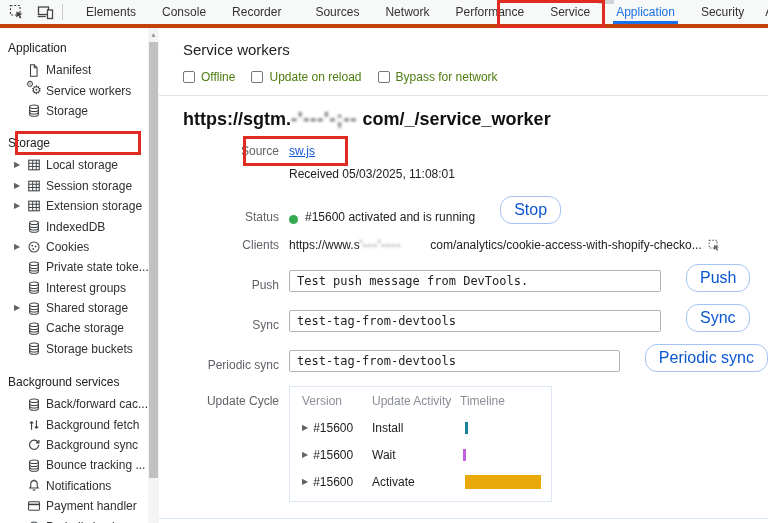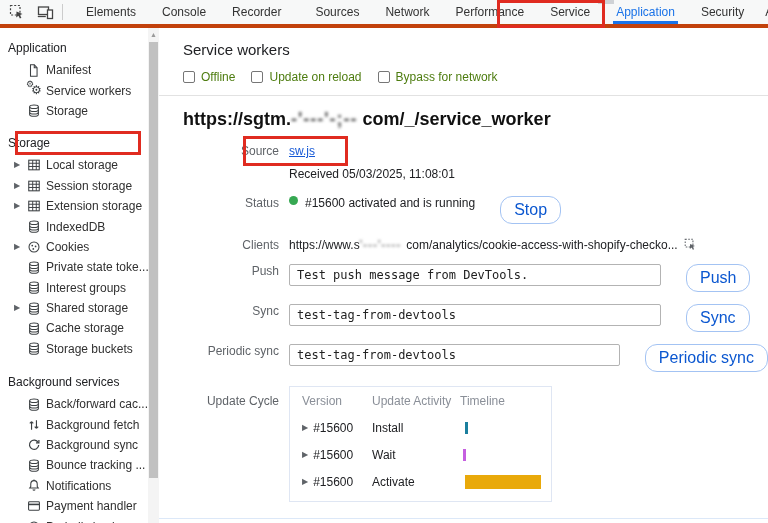--- a/index.html
+++ b/index.html
@@ -41,23 +41,23 @@
   .main { position:absolute; left:159px; top:28px; right:0; bottom:0; background:#fff; font-size:12px; color:#202124; }
   .main-title { font-size:15px; color:#202124; padding:13px 0 0 24px; }
   .checkbox-row { display:flex; align-items:center; gap:16px; padding:12px 0 11px 24px; border-bottom:1px solid #e2e2e2; }
   .cb-wrap { display:flex; align-items:center; gap:6px; }
   .cb { width:12px; height:12px; border:1px solid #767676; border-radius:2px; background:#fff; }
   .cb-label { color:#4d7c0f; }
 
   .worker-section { border-bottom:1px solid #dce8f8; padding-bottom:16px; }
   .origin-line { padding:13px 0 2px 24px; font-weight:bold; font-size:18px; color:#111; }
   .censor { filter:blur(1.5px); color:#444; letter-spacing:1px; margin-right:5px; }
-  .wavy { filter:blur(0.4px); }
-
-  .row { display:flex; align-items:flex-start; position:relative; margin-top:12px; }
+  .wavy { filter:blur(0.4px);margin-left:24px; }
+
+  .row { display:flex; align-items:flex-end; position:relative; margin-top:12px; }
   .row-label { width:130px; flex-shrink:0; text-align:right; color:#5f6368; padding-right:10px; }
   .link { color:#1558d6; text-decoration:underline; cursor:pointer; }
   .received-row { margin-top:9px; }
   .status-row { margin-top:15px; }
   .dot { width:9px; height:9px; border-radius:50%; background:#36a852; margin-right:7px; flex-shrink:0; }
   .pill-btn { margin-left:25px; padding:4px 13px; font-size:16px; color:#0b57d0; background:#fff; border:1px solid #a3c3f3; border-radius:12px; cursor:pointer; font-family:"Liberation Sans", sans-serif; white-space:nowrap; }
   .clients-row { margin-top:14px; }
   .clients-url { color:#202124; white-space:nowrap; }
   .focus-icon { margin-left:6px; display:inline-flex; }
   .sw-input { width:372px; height:22px; border:1px solid #b3b3b3; border-radius:2px; padding:2px 7px; font-family:"DejaVu Sans Mono", monospace; font-size:12px; color:#222; }

